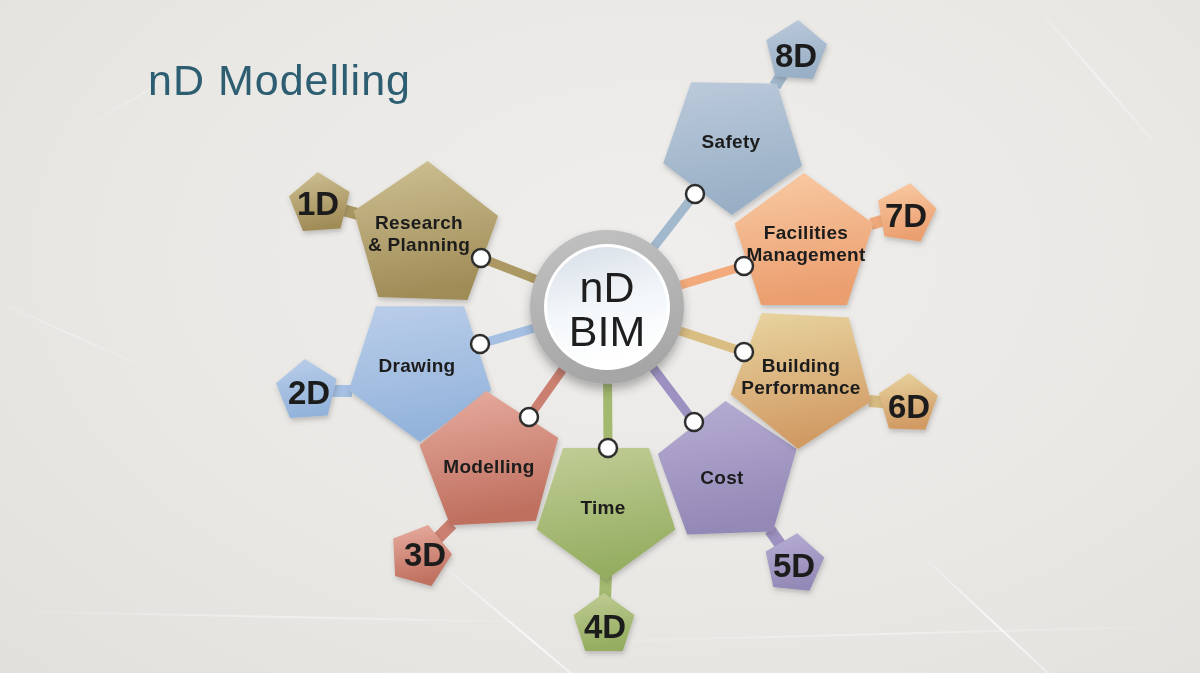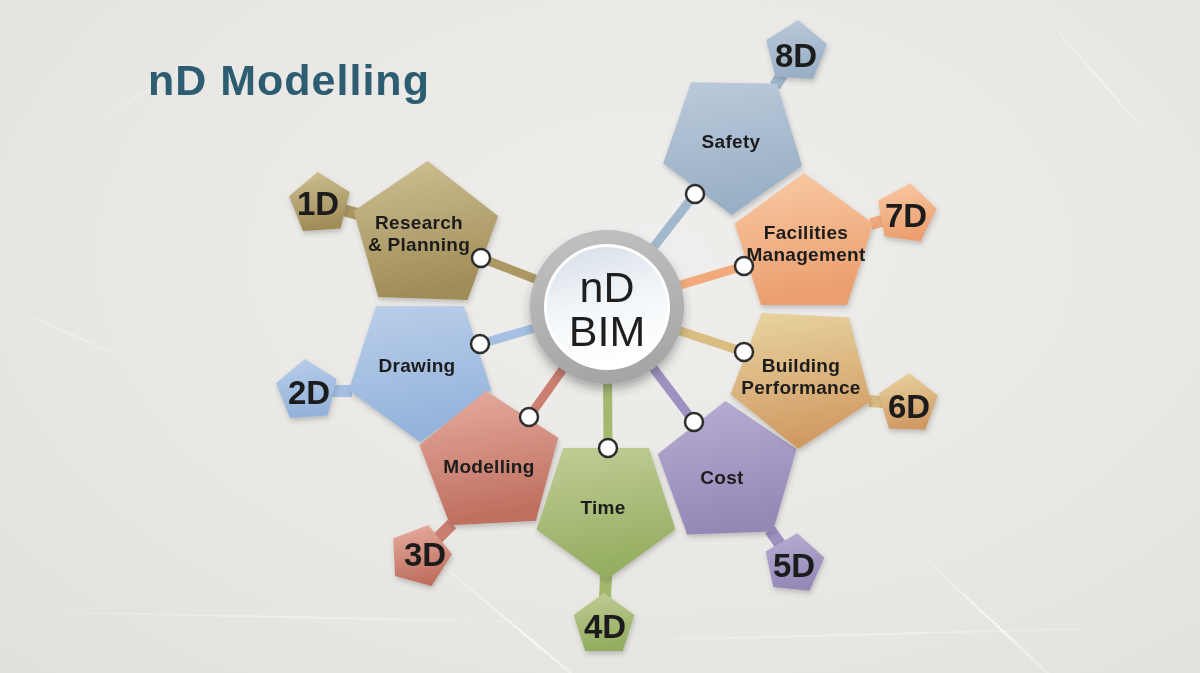--- a/index.html
+++ b/index.html
@@ -25,21 +25,21 @@
   .c3 { left: 540px; top: 642px; width: 660px; transform: rotate(-1.5deg); opacity: .5; }
   .c4 { left: 912px; top: 545px; width: 240px; transform: rotate(43deg); }
   .c5 { left: 1025px; top: -8px; width: 230px; transform: rotate(49deg); opacity: .6; }
   .c6 { left: -15px; top: 295px; width: 190px; transform: rotate(24deg); opacity: .4; }
   .c7 { left: 60px;  top: 140px; width: 200px; transform: rotate(-30deg); opacity: .3; }
   .page-title {
     position: absolute;
     left: 148px;
     top: 56px;
     font-size: 43px;
-    font-weight: bold;
+    font-weight: normal;
     letter-spacing: 1px;
     color: #2d5d71;
   }
   svg text {
     font-family: "Liberation Sans", sans-serif;
     fill: #1c1c1c;
   }
   .node-label  { font-size: 19px; font-weight: bold; letter-spacing: 0.3px; }
   .dim-label   { font-size: 33px; font-weight: bold; }
   .hub-label   { font-size: 43px; font-weight: 400; fill: #1e1e1e; }

